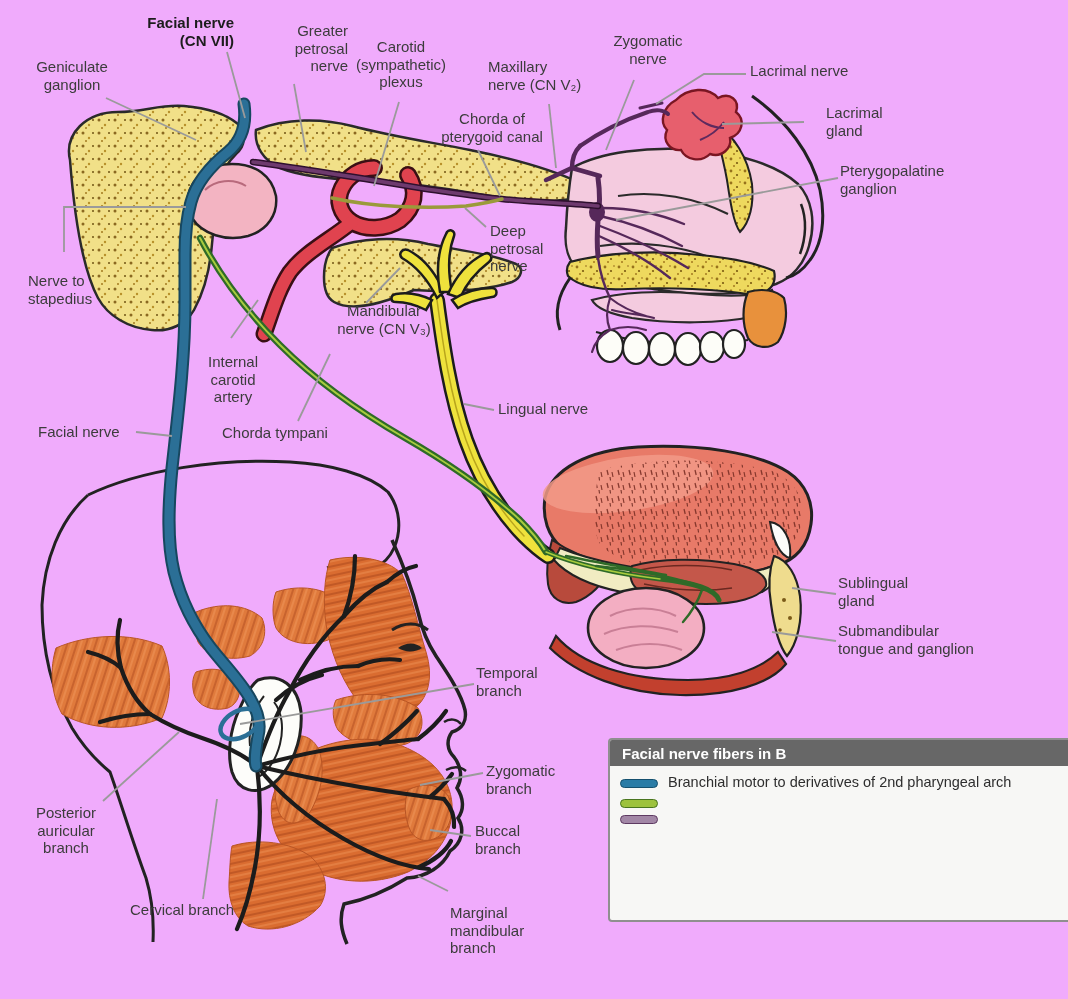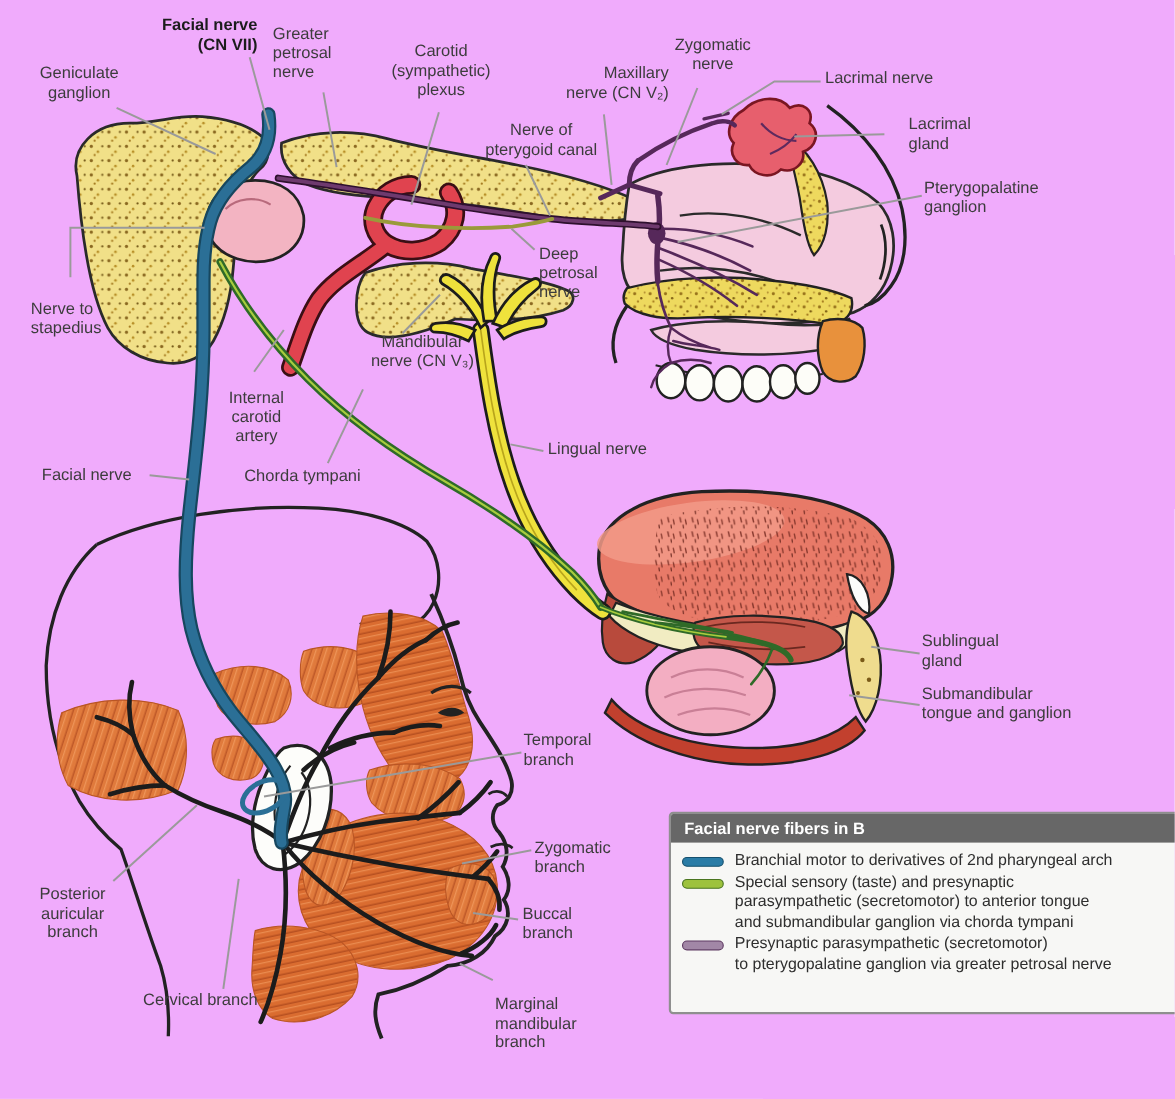--- a/index.html
+++ b/index.html
@@ -252,29 +252,29 @@
     <line x1="448" y1="891" x2="418" y2="876"></line>
     <line x1="103" y1="801" x2="179" y2="732"></line>
     <line x1="203" y1="899" x2="217" y2="799"></line>
   </g>
 </svg>
 
 <div class="lbl bold" style="left:118px;top:14px;width:116px;text-align:right;">Facial nerve
 (CN VII)</div>
 <div class="lbl" style="left:24px;top:58px;width:96px;text-align:center;">Geniculate
 ganglion</div>
-<div class="lbl" style="left:248px;top:22px;width:80px;text-align:left;">Greater
+<div class="lbl" style="left:268px;top:22px;width:80px;text-align:right;">Greater
 petrosal
 nerve</div>
 <div class="lbl" style="left:344px;top:38px;width:114px;text-align:center;">Carotid
 (sympathetic)
 plexus</div>
-<div class="lbl" style="left:420px;top:110px;width:144px;text-align:center;">Nerve of
+<div class="lbl" style="left:420px;top:110px;width:144px;text-align:center;">Chorda of
 pterygoid canal</div>
-<div class="lbl" style="left:488px;top:58px;width:120px;text-align:right;">Maxillary
+<div class="lbl" style="left:488px;top:58px;width:120px;text-align:left;">Maxillary
 nerve (CN V₂)</div>
 <div class="lbl" style="left:604px;top:32px;width:88px;text-align:center;">Zygomatic
 nerve</div>
 <div class="lbl" style="left:750px;top:62px;width:130px;">Lacrimal nerve</div>
 <div class="lbl" style="left:806px;top:104px;width:80px;margin-left:20px;">Lacrimal
 gland</div>
 <div class="lbl" style="left:840px;top:162px;width:132px;">Pterygopalatine
 ganglion</div>
 <div class="lbl" style="left:490px;top:222px;width:80px;">Deep
 petrosal
@@ -309,25 +309,20 @@
 
 <div class="legend">
   <div class="legend-header">Facial nerve fibers in B</div>
   <div class="legend-items">
     <div class="legend-item">
       <span class="legend-swatch" style="background-color: rgb(42, 124, 166); border-color: rgb(21, 80, 110);"></span>
       <span class="legend-text">Branchial motor to derivatives of 2nd pharyngeal arch</span>
     </div>
     <div class="legend-item">
       <span class="legend-swatch" style="background-color: rgb(157, 194, 61); border-color: rgb(73, 117, 31);"></span>
-      <span class="legend-text">Special sensory (taste) and presynaptic
-parasympathetic (secretomotor) to anterior tongue
-and submandibular ganglion via chorda tympani</span>
     </div>
     <div class="legend-item">
       <span class="legend-swatch" style="background-color: rgb(162, 135, 166); border-color: rgb(94, 58, 98);"></span>
-      <span class="legend-text">Presynaptic parasympathetic (secretomotor)
-to pterygopalatine ganglion via greater petrosal nerve</span>
     </div>
   </div>
 </div>
 
 </div>
 
 </body></html>

